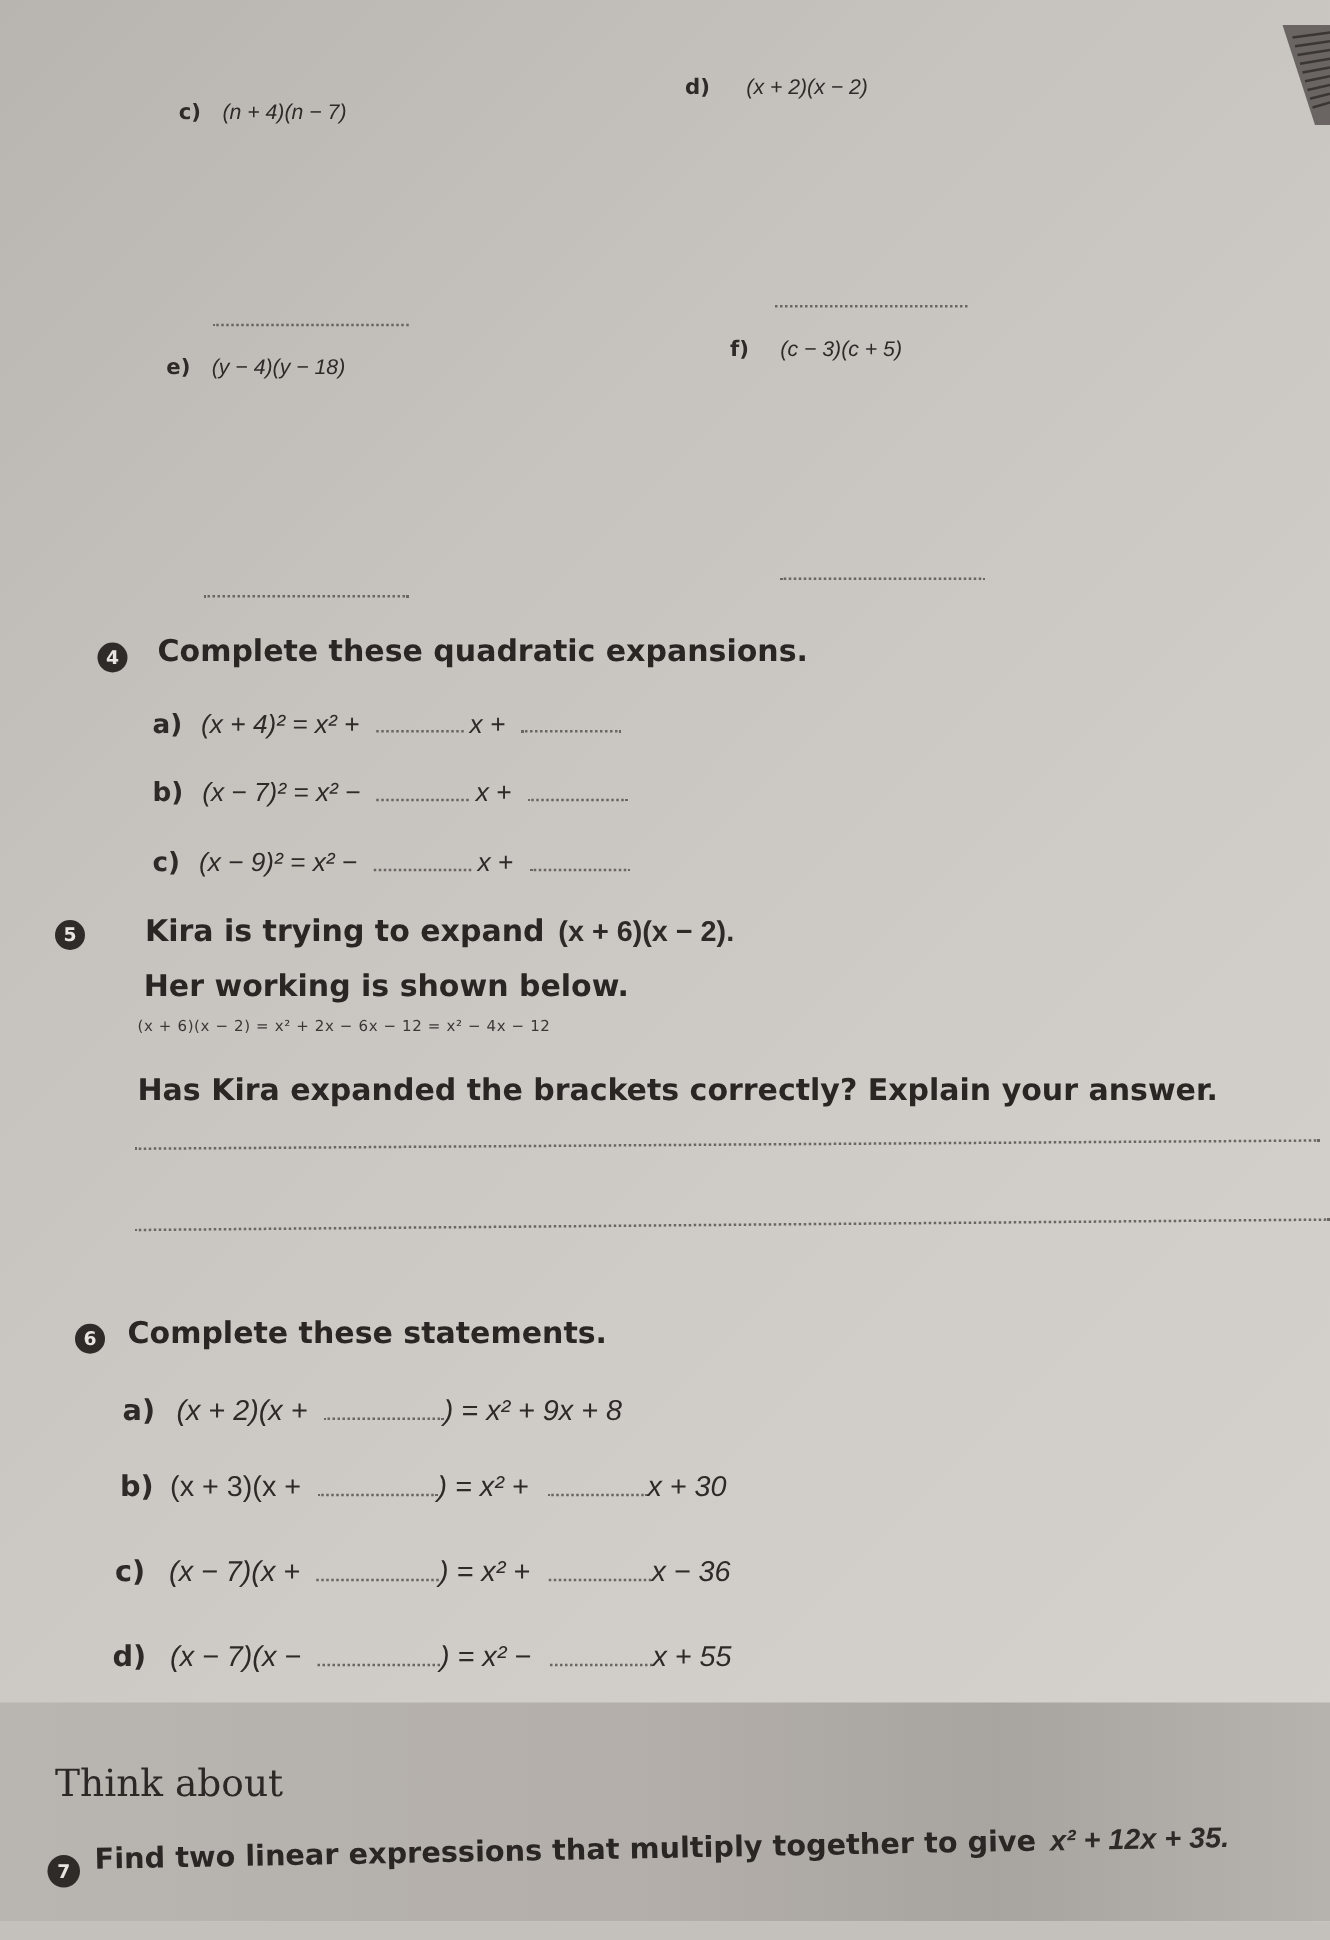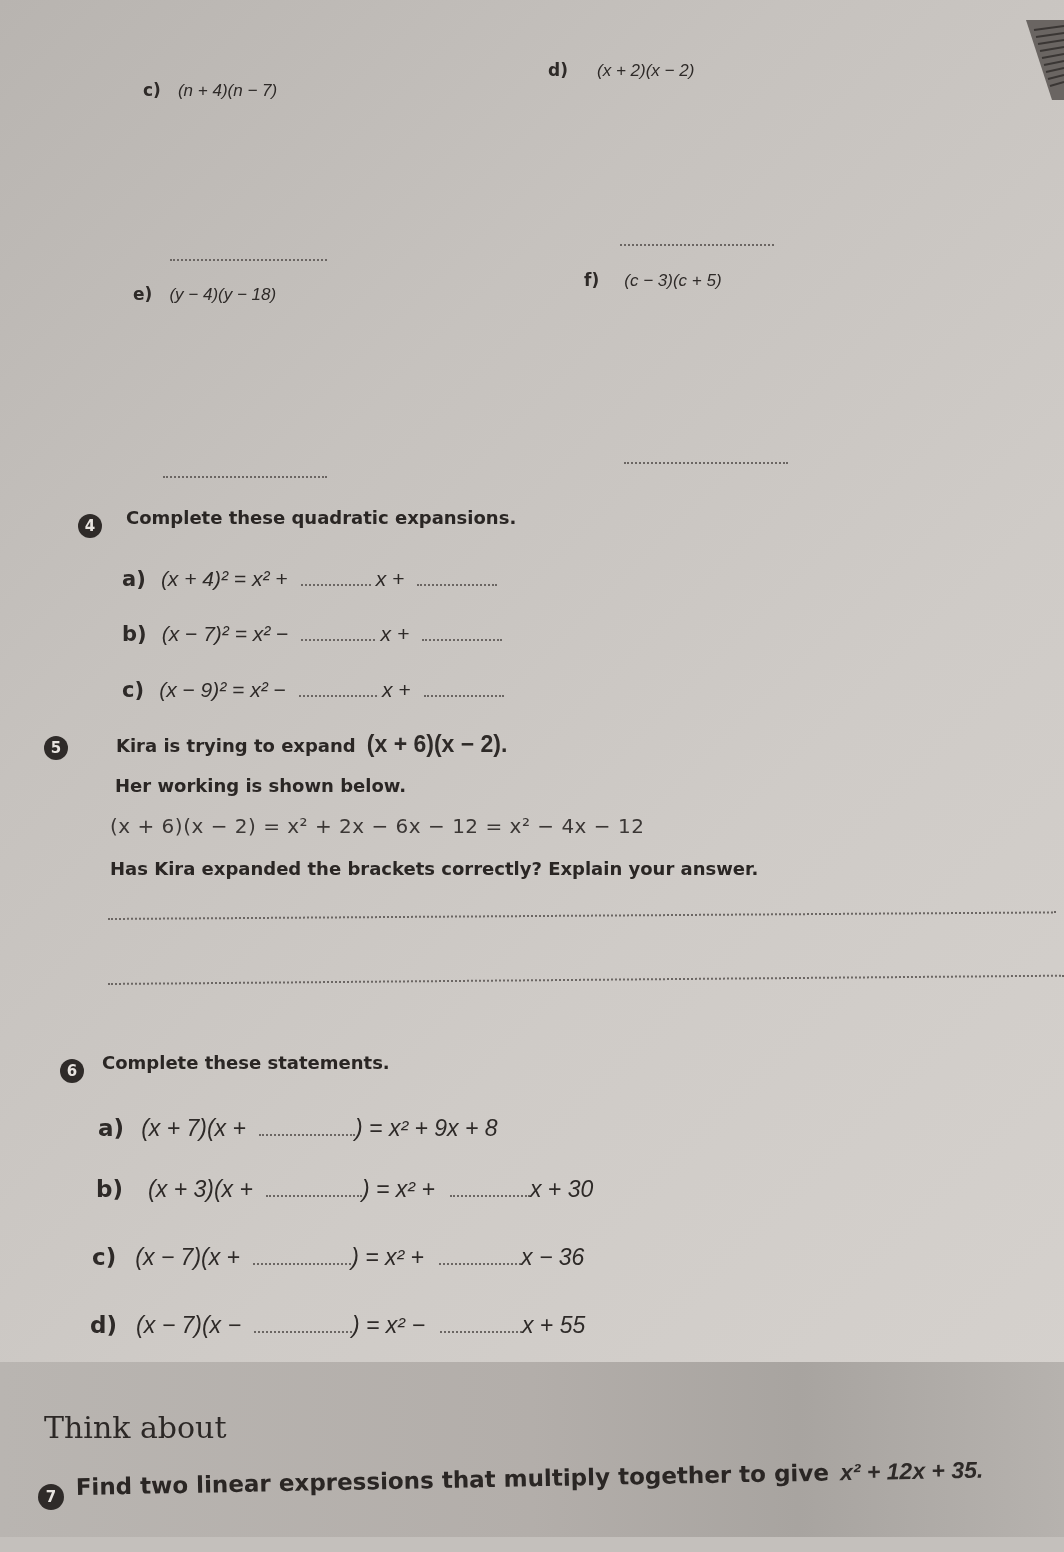--- a/index.html
+++ b/index.html
@@ -8,21 +8,21 @@
     background: linear-gradient(135deg, #b8b4b0 0%, #c6c2be 30%, #cfcbc7 60%, #d6d2ce 100%);
     font-family: "DejaVu Sans", sans-serif;
     color:#2a2624;
   }
   .abs { position:absolute; white-space:nowrap; }
   .lbl { font-family:"DejaVu Sans", sans-serif; font-weight:bold; color:#2e2a28; }
   .math { font-family:"Liberation Sans", sans-serif; color:#2e2a28; }
   .small { font-size:17px; }
   .mid { font-size:21px; }
   .big { font-size:23px; }
-  .head { font-size:18px; font-weight:bold; color:#2a2624; font-family:"DejaVu Sans", sans-serif; }
+  .head { font-size:24px; font-weight:bold; color:#2a2624; font-family:"DejaVu Sans", sans-serif; }
   .dots { display:inline-block; border-bottom:2px dotted #6b6663; height:1px; vertical-align:baseline; }
   .dotline { position:absolute; border-top:2px dotted #6b6663; height:0; }
   .num {
     position:absolute; width:24px; height:24px; border-radius:50%;
     background:#2f2b29; color:#e8e4e0; font-weight:bold; font-size:15px;
     text-align:center; line-height:24px; font-family:"DejaVu Sans", sans-serif;
   }
   .tri {
     position:absolute; width:0; height:0;
   }
@@ -30,21 +30,21 @@
     position:absolute; left:0; top:1362px; width:1064px; height:175px;
     background: linear-gradient(90deg, #b9b5b1 0%, #b3aeaa 50%, #a8a4a0 75%, #b6b2ae 100%);
   }
   .bottom-strip {
     position:absolute; left:0; top:1537px; width:1064px; height:15px; background:#c4c0bc;
   }
   .think-title { font-family:"DejaVu Serif", serif; font-size:30px; color:#2c2826; }
   .comb {
     position:absolute; right:0; top:20px; width:40px; height:80px;
   }
-  .hand { font-family:"DejaVu Sans", sans-serif; font-size:20px; color:#3b3735; letter-spacing:0.5px; }
+  .hand { font-family:"DejaVu Sans", sans-serif; font-size:12px; color:#3b3735; letter-spacing:0.5px; }
 </style>
 </head>
 <body>
 
 <svg class="comb" viewBox="0 0 40 80" width="40" height="80">
   <polygon points="2,0 40,0 40,80 28,80" fill="#6a6562"></polygon>
   <g stroke="#3a3634" stroke-width="2">
     <line x1="10" y1="10" x2="40" y2="6"></line>
     <line x1="12" y1="17" x2="40" y2="13"></line>
     <line x1="14" y1="24" x2="40" y2="20"></line>
@@ -118,26 +118,26 @@
 <div class="abs hand" style="left:110px;top:814px;">(x + 6)(x − 2) = x² + 2x − 6x − 12 = x² − 4x − 12</div>
 <div class="abs head" style="left:110px;top:858px;">Has Kira expanded the brackets correctly? Explain your answer.</div>
 <div class="dotline" style="left:108px;top:918px;width:948px;transform:rotate(-0.4deg);transform-origin:left;"></div>
 <div class="dotline" style="left:108px;top:983px;width:956px;transform:rotate(-0.5deg);transform-origin:left;"></div>
 
 <div class="num" style="left:60px;top:1059px;">6</div>
 <div class="abs head" style="left:102px;top:1052px;">Complete these statements.</div>
 
 <div class="abs" style="left:98px;top:1115px;">
   <span class="lbl big">a)</span>
-  <span class="math big" style="margin-left:12px;font-style:italic;">(x + 7)(x +</span>
+  <span class="math big" style="margin-left:12px;font-style:italic;">(x + 2)(x +</span>
   <span class="dots" style="width:96px;margin-left:8px;"></span><span class="math big" style="font-style:italic;">) = x² + 9x + 8</span>
 </div>
 <div class="abs" style="left:96px;top:1176px;">
   <span class="lbl big">b)</span>
-  <span class="math big" style="margin-left:20px;font-style:italic;">(x + 3)(x +</span>
+  <span class="math big" style="margin-left:8px;">(x + 3)(x +</span>
   <span class="dots" style="width:96px;margin-left:8px;"></span><span class="math big" style="font-style:italic;">) = x² +</span>
   <span class="dots" style="width:80px;margin-left:10px;"></span><span class="math big" style="font-style:italic;">x + 30</span>
 </div>
 <div class="abs" style="left:92px;top:1244px;">
   <span class="lbl big">c)</span>
   <span class="math big" style="margin-left:14px;font-style:italic;">(x − 7)(x +</span>
   <span class="dots" style="width:98px;margin-left:8px;"></span><span class="math big" style="font-style:italic;">) = x² +</span>
   <span class="dots" style="width:82px;margin-left:10px;"></span><span class="math big" style="font-style:italic;">x − 36</span>
 </div>
 <div class="abs" style="left:90px;top:1312px;">

